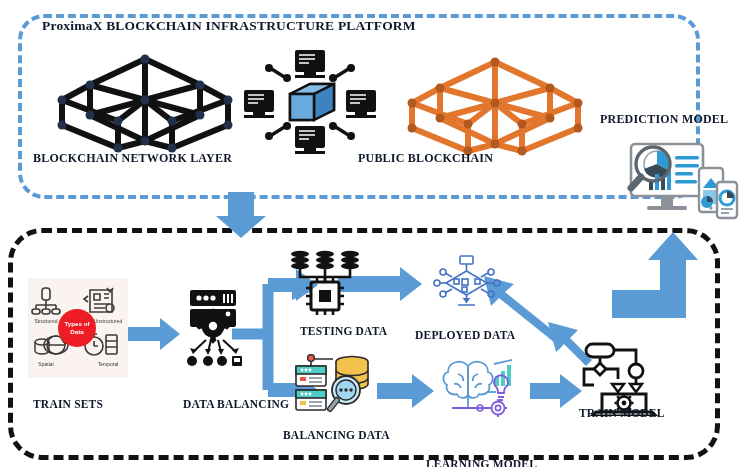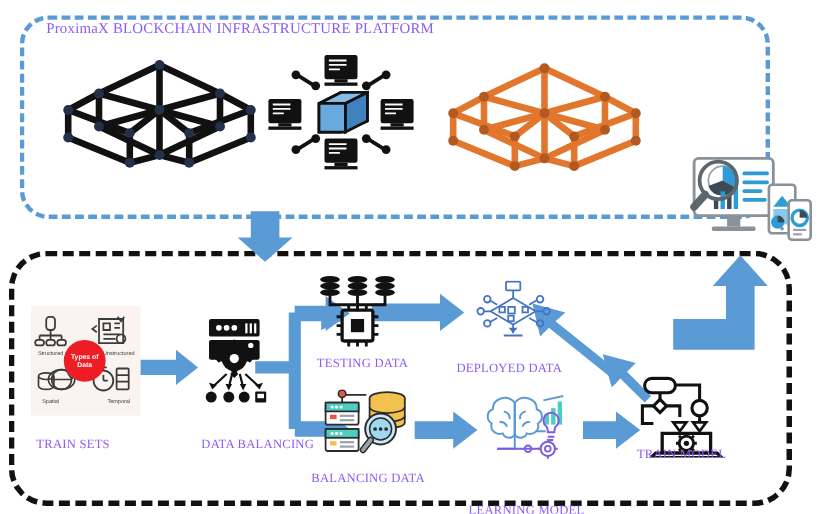--- a/index.html
+++ b/index.html
@@ -20,22 +20,22 @@
     position:absolute;
     border:5px dashed #111111;
     border-radius:34px;
     box-sizing:border-box;
     background:transparent;
   }
 
   
   .lbl{
     position:absolute;
-    font-weight:normal;
-    color:#8b5cf6;
+    font-weight:bold;
+    color:#0f172a;
     letter-spacing:.2px;
     white-space:nowrap;
     line-height:1;
   }
   .lbl-title{font-size:13.5px;}
   .lbl-section{font-size:12px;}
   .lbl-node{font-size:11.5px;}
 
   
   .layer{position:absolute;left:0;top:0;width:749px;height:467px;
@@ -77,20 +77,21 @@
       <circle cx="178" cy="55" r="4.5"></circle>
         <circle cx="178" cy="80" r="4.5"></circle>
       <circle cx="68" cy="103" r="4.5"></circle>
         <circle cx="122" cy="103" r="4.5"></circle>
       <circle cx="95" cy="55" r="4.5"></circle>
         <circle cx="68" cy="76" r="4.5"></circle>
       <circle cx="122" cy="76" r="4.5"></circle>
     </g>
   </svg>
 
+  <div class="lbl lbl-section" style="left:33px;top:152px;">BLOCKCHAIN NETWORK LAYER</div>
 
   <svg class="icon" style="left:240px;top:48px;" width="140" height="108" viewBox="0 0 140 108">
 
     <g fill="#111">
 
       <rect x="55" y="2" width="30" height="22" rx="2"></rect>
       <rect x="64" y="24" width="12" height="3"></rect>
       <rect x="55" y="27" width="30" height="3"></rect>
 
       <rect x="4" y="42" width="30" height="22" rx="2"></rect>
@@ -163,20 +164,21 @@
       <circle cx="178" cy="55" r="4.5"></circle>
         <circle cx="178" cy="80" r="4.5"></circle>
       <circle cx="68" cy="103" r="4.5"></circle>
         <circle cx="122" cy="103" r="4.5"></circle>
       <circle cx="95" cy="55" r="4.5"></circle>
         <circle cx="68" cy="76" r="4.5"></circle>
       <circle cx="122" cy="76" r="4.5"></circle>
     </g>
   </svg>
 
+  <div class="lbl lbl-section" style="left:358px;top:152px;">PUBLIC BLOCKCHAIN</div>
 
 
   <div class="dashed-box-black" style="left:8px;top:228px;width:712px;height:232px;"></div>
 
   <svg class="layer" viewBox="0 0 749 467">
     <g fill="#5B9BD5">
 
       <polygon points="228,192 254,192 254,216 266,216 241,238 216,216 228,216"></polygon>
 
       <polygon points="125,327 160,327 160,318 180,334 160,350 160,341 125,341"></polygon>
@@ -330,21 +332,21 @@
     <rect x="23" y="33" width="28" height="28" rx="2" fill="none" stroke="#111" stroke-width="3"></rect>
     <rect x="31" y="41" width="12" height="12" fill="#111"></rect>
     <g stroke="#111" stroke-width="2.6">
       <path d="M29 33 v-5 M37 33 v-5 M45 33 v-5"></path>
       <path d="M29 61 v5 M37 61 v5 M45 61 v5"></path>
       <path d="M23 39 h-5 M23 47 h-5 M23 55 h-5"></path>
       <path d="M51 39 h5 M51 47 h5 M51 55 h5"></path>
     </g>
   </svg>
 
-  <div class="lbl lbl-node" style="left:288px;top:326px;text-align:center;">TESTING DATA</div>
+  <div class="lbl lbl-node" style="left:300px;top:326px;text-align:center;">TESTING DATA</div>
 
   <svg class="icon" style="left:432px;top:255px;" width="70" height="62" viewBox="0 0 70 62">
     <g stroke="#4472C4" stroke-width="1.6" fill="none">
       <rect x="28" y="1" width="13" height="8" rx="1"></rect>
       <path d="M34.5 9 v7"></path>
       <polygon points="34.5,16 14,28 34.5,40 55,28"></polygon>
       <path d="M34.5 40 v8 M26 50 h17"></path>
       <path d="M14 28 h-7 M55 28 h7"></path>
       <path d="M20 22 l-7 -4 M20 34 l-7 4 M49 22 l7 -4 M49 34 l7 4"></path>
     </g>
@@ -478,20 +480,21 @@
       <g stroke="#111" stroke-width="2.6">
         <path d="M0 -9.5 v2.4 M0 9.5 v-2.4 M-9.5 0 h2.4 M9.5 0 h-2.4
                  M-6.8 -6.8 l1.7 1.7 M6.8 6.8 l-1.7 -1.7
                  M6.8 -6.8 l-1.7 1.7 M-6.8 6.8 l1.7 -1.7"></path>
       </g>
     </g>
   </svg>
 
   <div class="lbl lbl-node" style="left:579px;top:408px;text-align:center;">TRAIN MODEL</div>
 
+  <div class="lbl lbl-section" style="left:600px;top:113px;">PREDICTION MODEL</div>
 
   <svg class="icon" style="left:617px;top:140px;" width="122" height="88" viewBox="0 0 122 88">
 
     <g>
       <rect x="14" y="4" width="72" height="52" rx="4" fill="#fff" stroke="#8a9199" stroke-width="2.6"></rect>
       <rect x="44" y="56" width="12" height="10" fill="#8a9199"></rect>
       <rect x="30" y="66" width="40" height="4" rx="2" fill="#8a9199"></rect>
     </g>
 
     <g>

